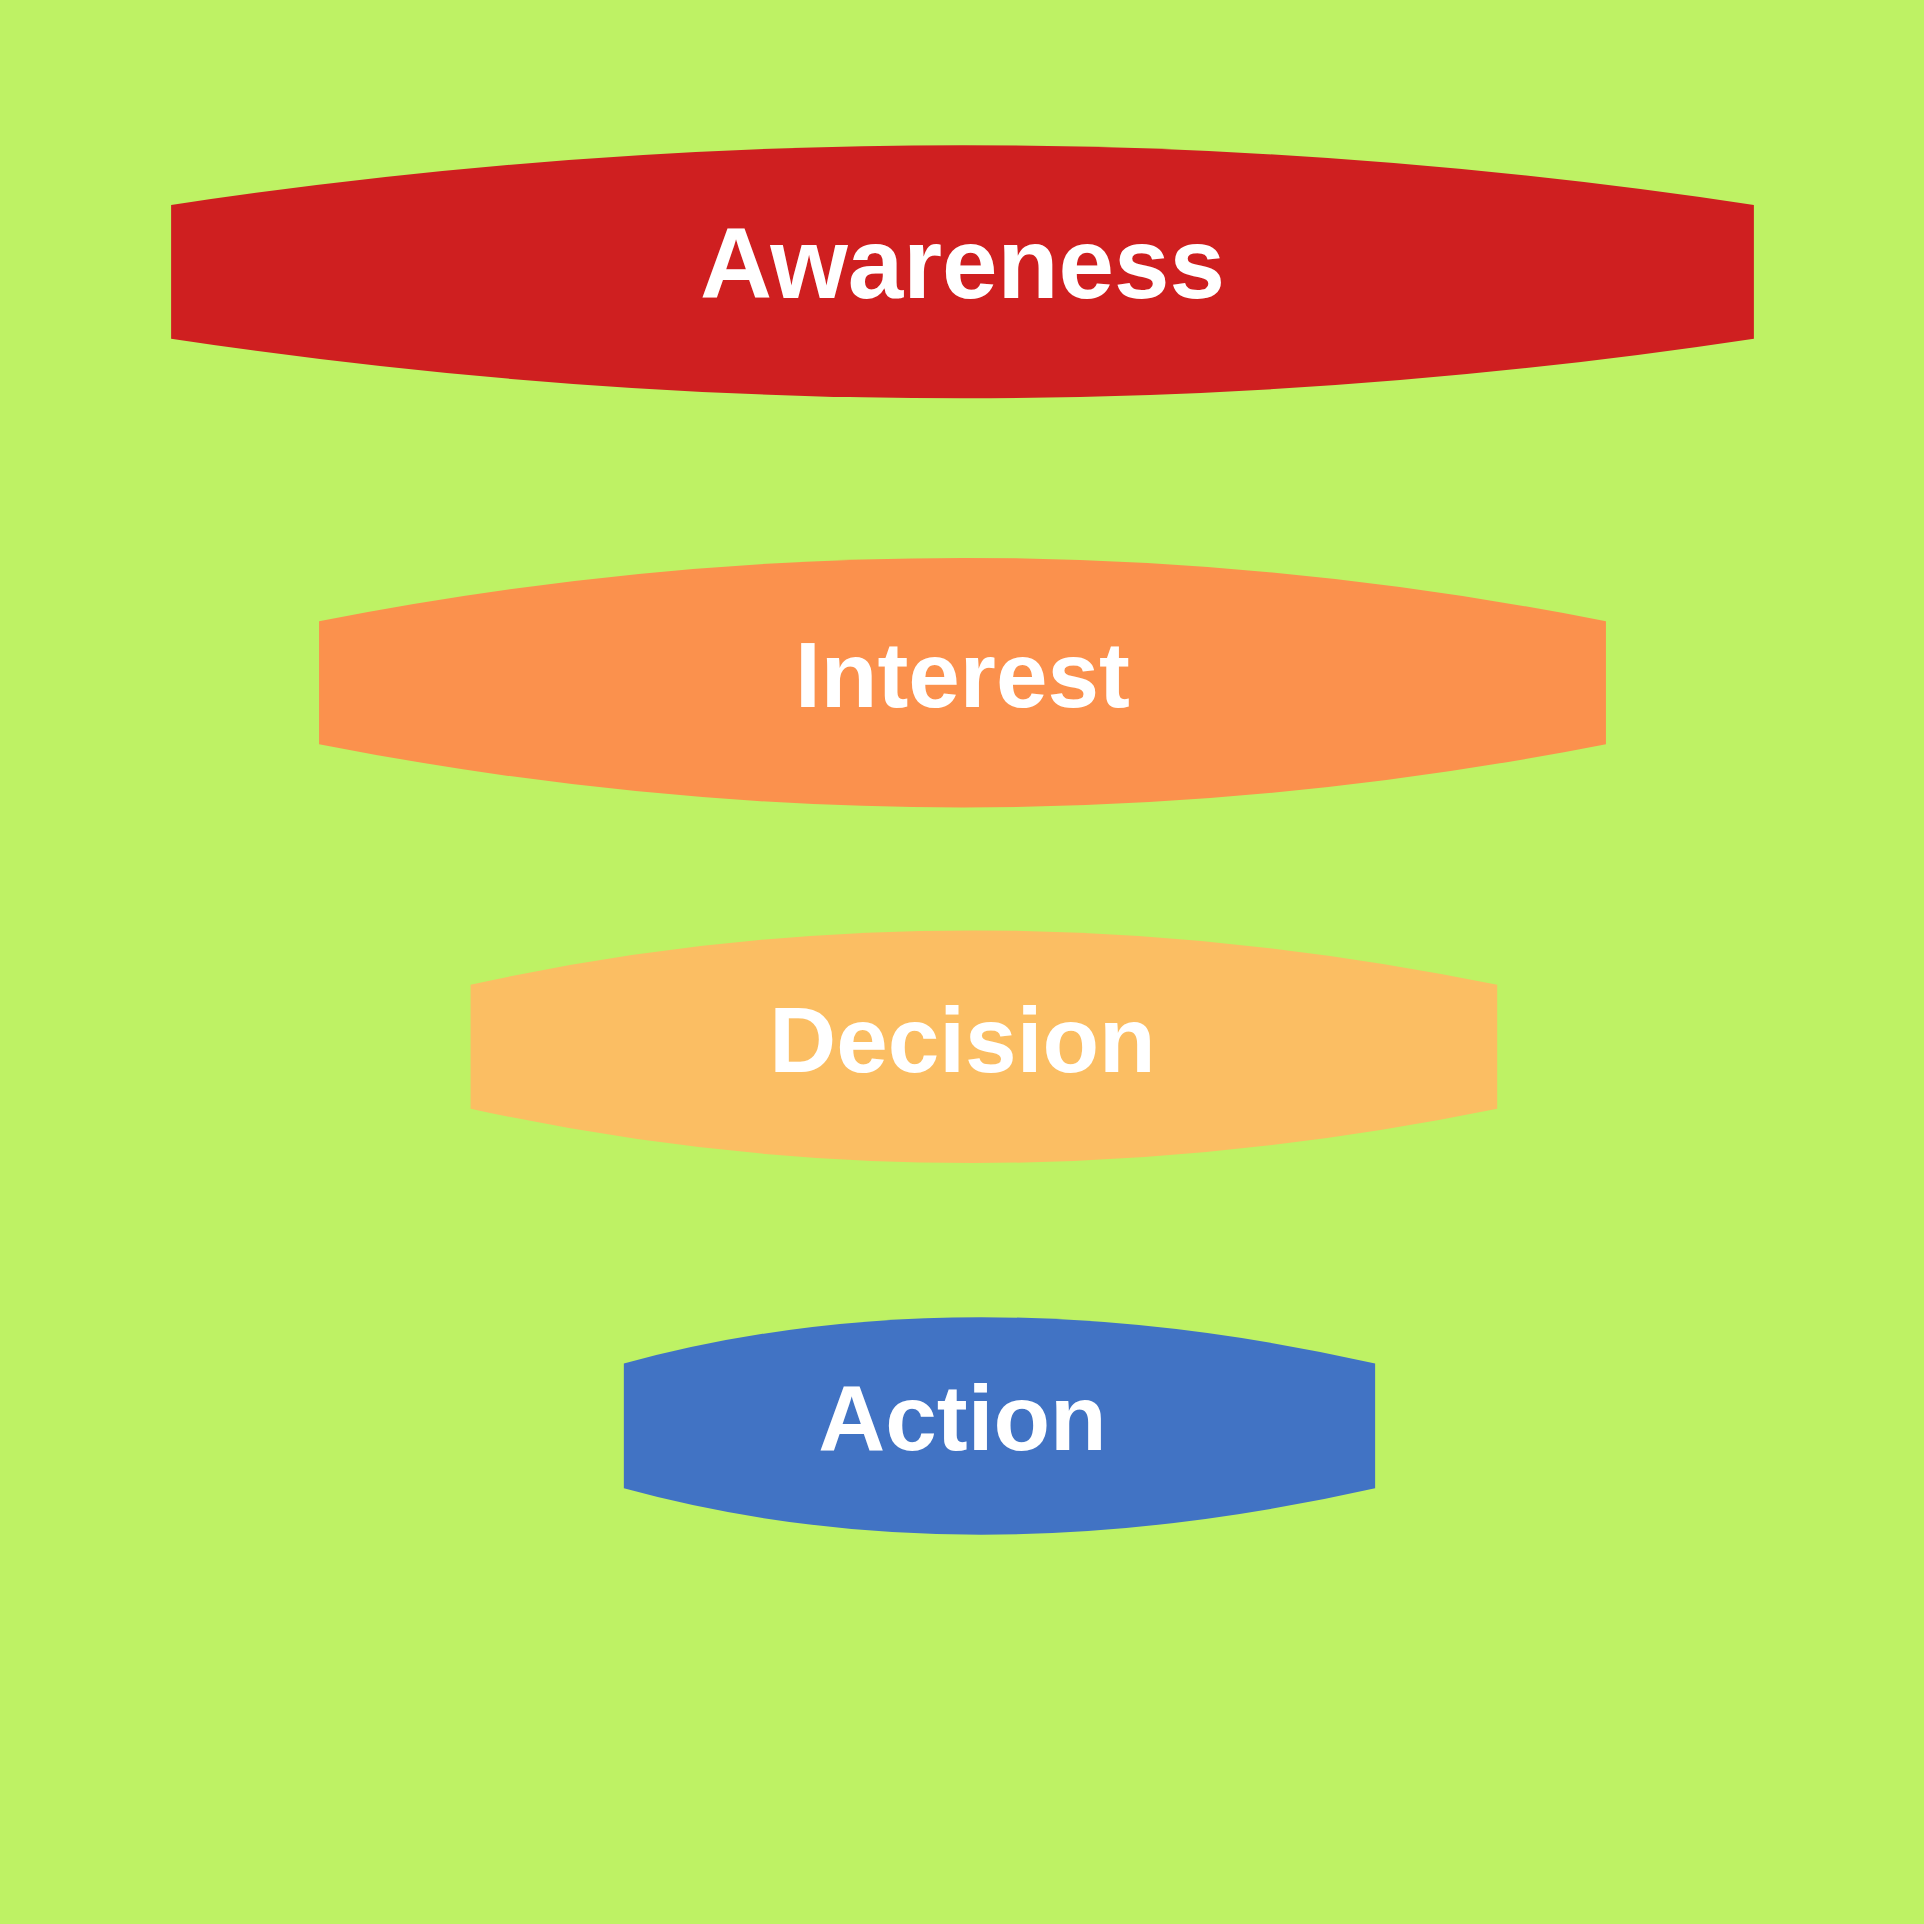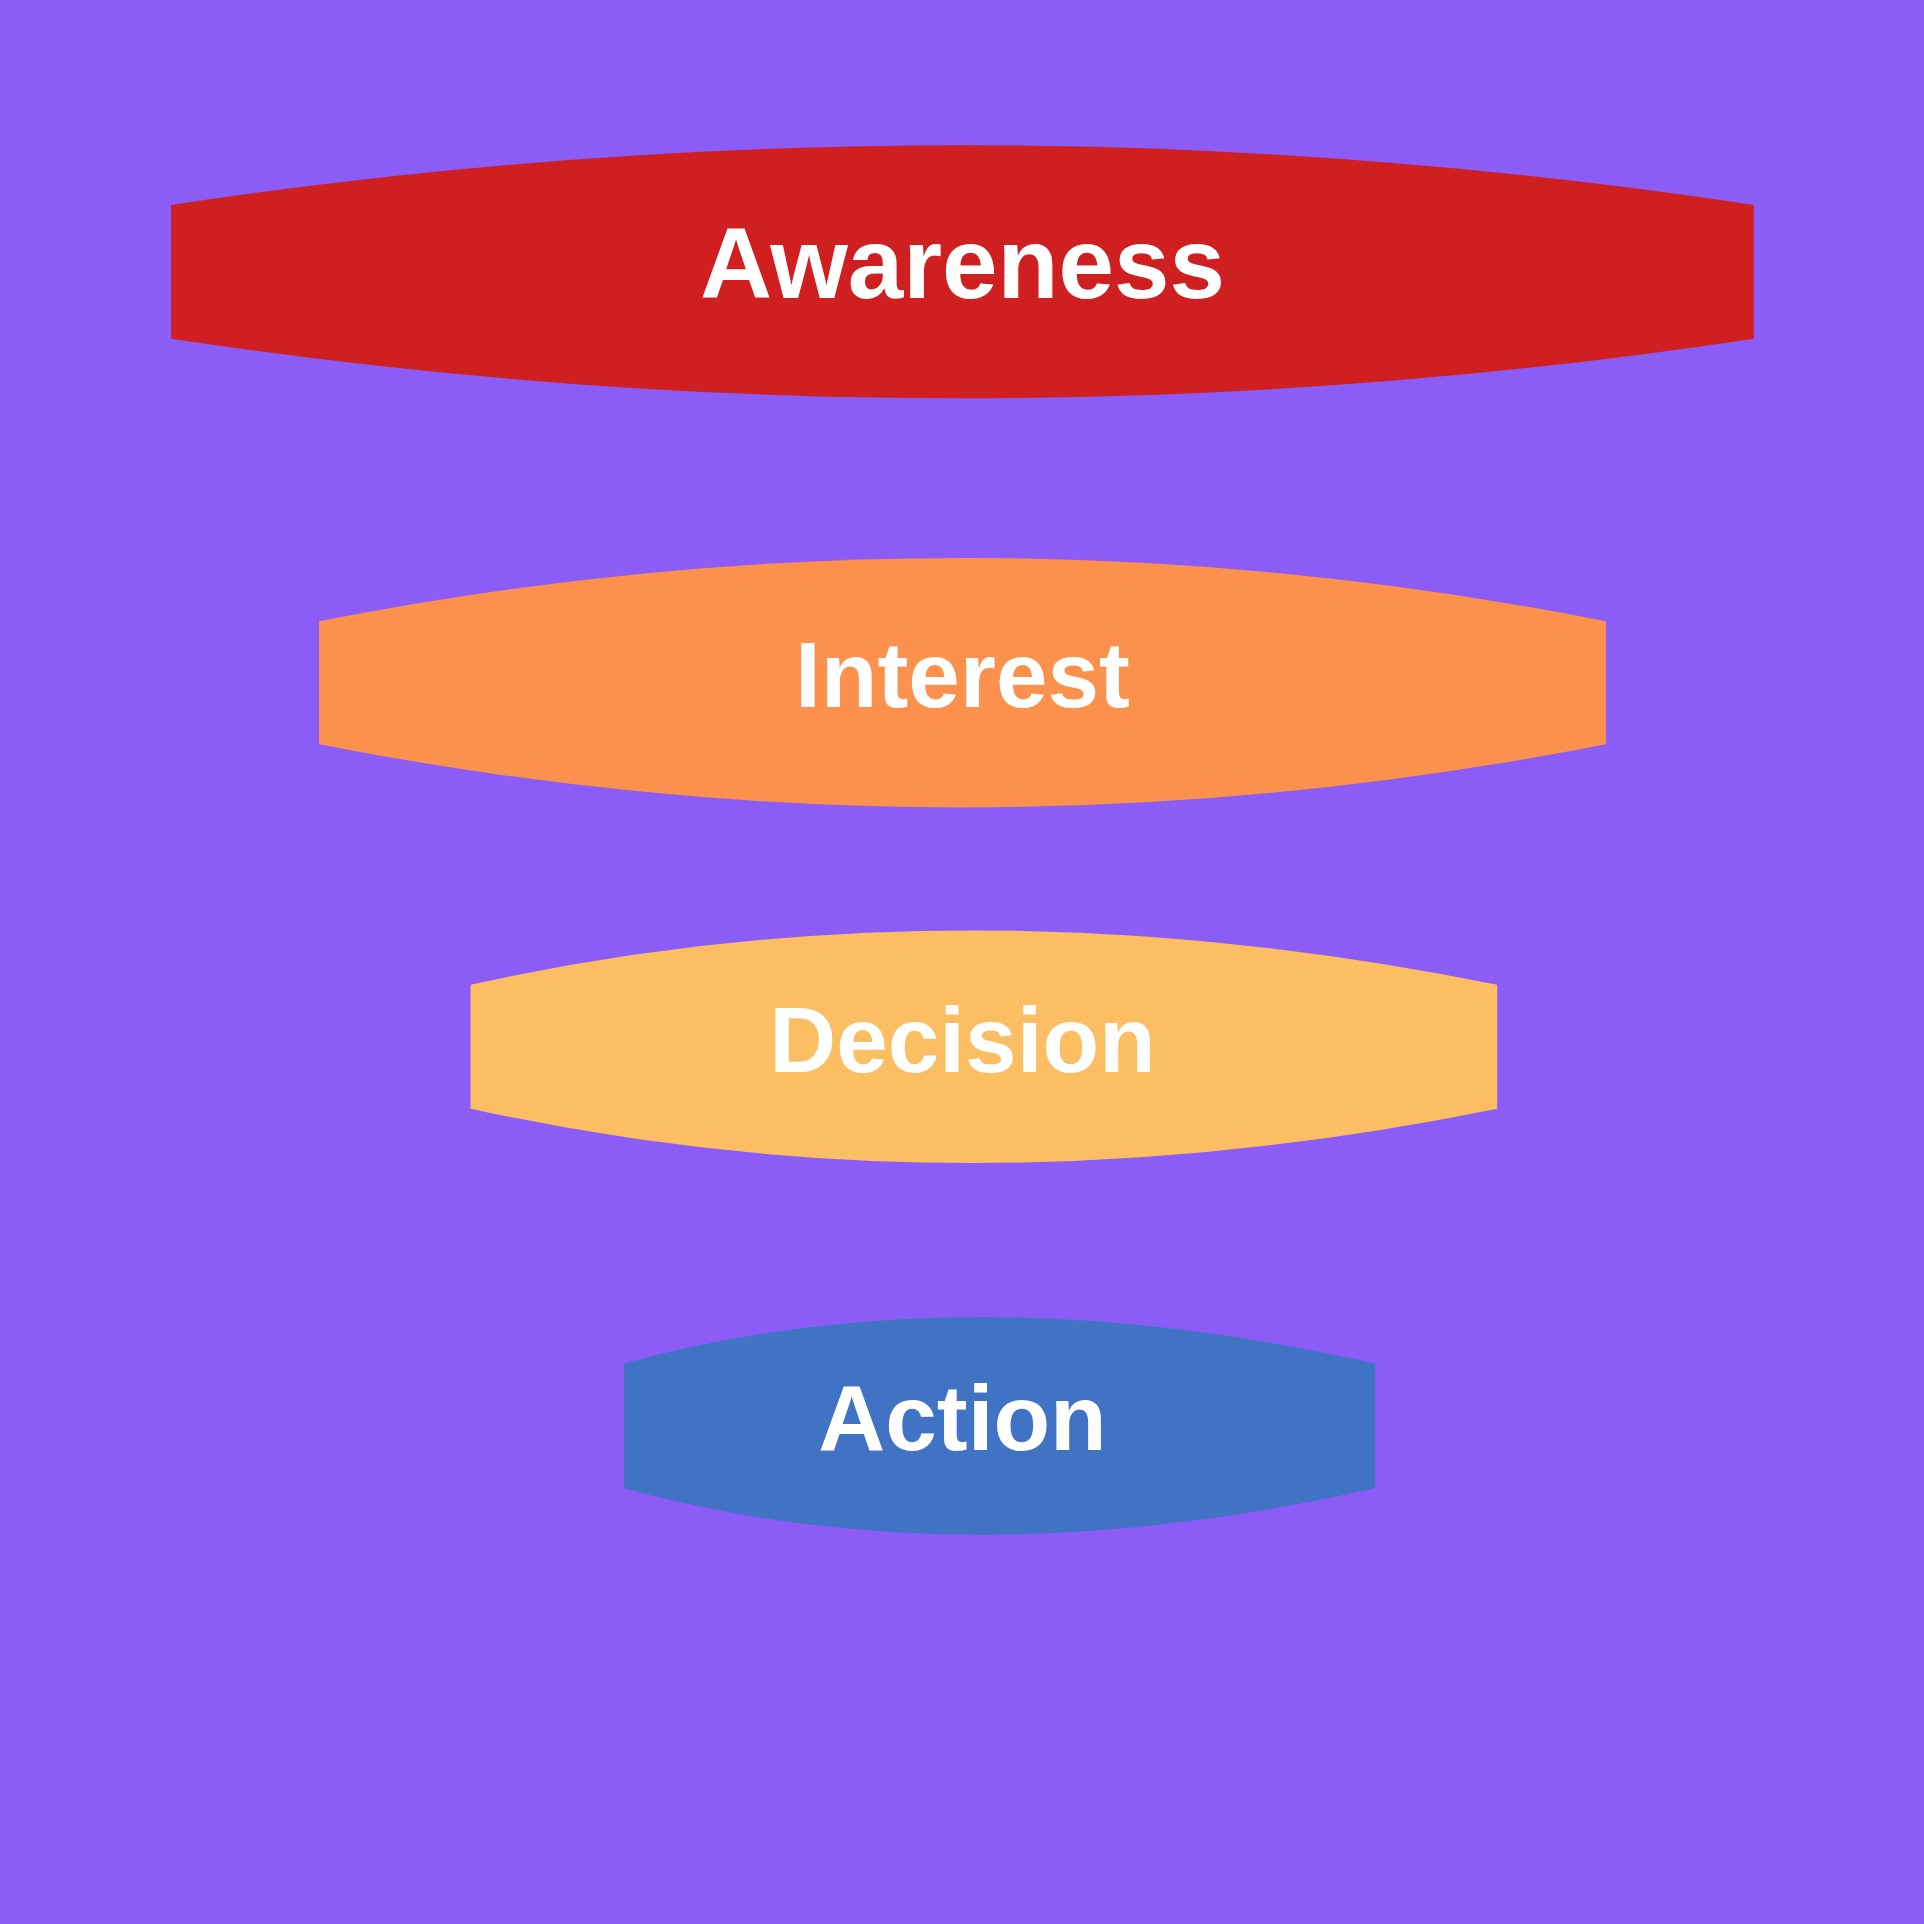--- a/index.html
+++ b/index.html
@@ -11,21 +11,21 @@
   body {
     width: 1925px;
     height: 1925px;
     overflow: hidden;
     font-family: "Liberation Sans", sans-serif;
   }
   #funnel-canvas {
     position: relative;
     width: 1925px;
     height: 1925px;
-    background: #8b5cf6;
+    background: #bef264;
   }
   #funnel-svg {
     position: absolute;
     left: 0;
     top: 0;
     width: 1925px;
     height: 1925px;
     display: block;
   }
   .stage-label {

